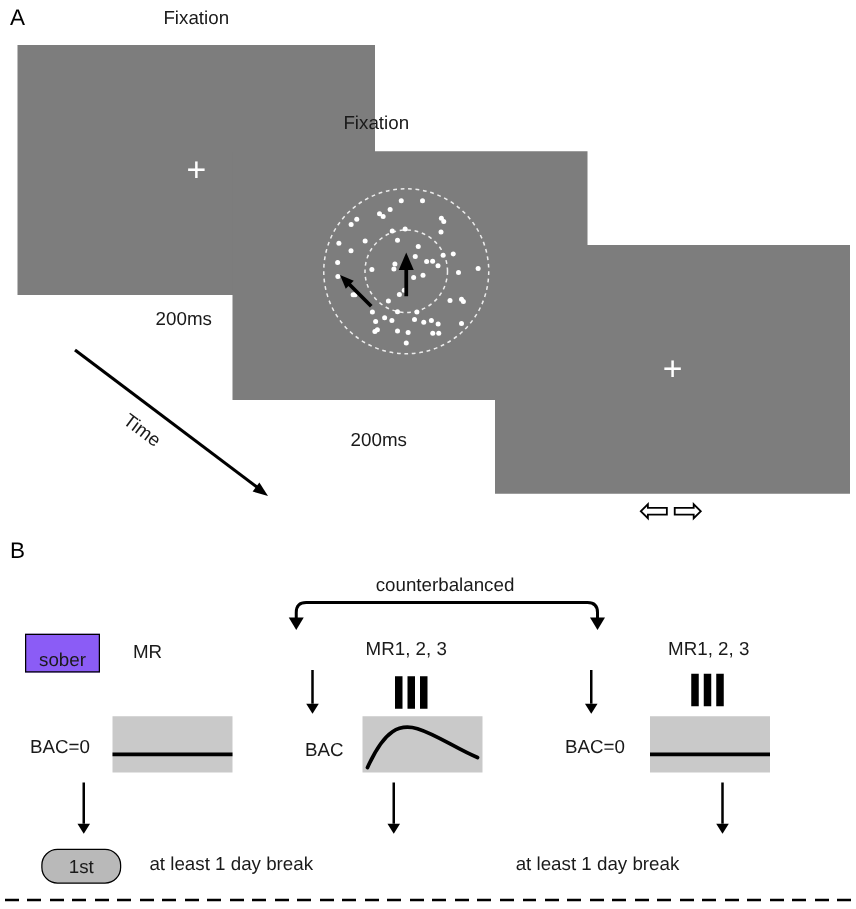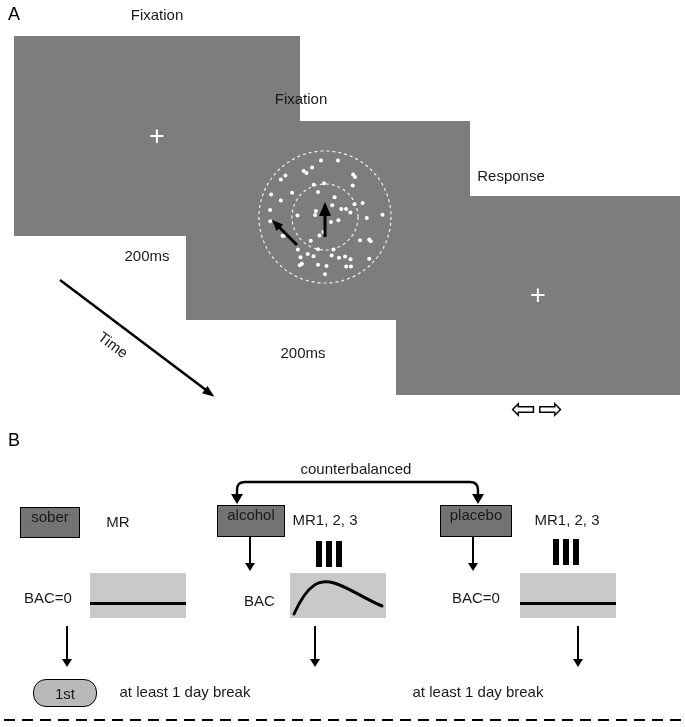--- a/index.html
+++ b/index.html
@@ -5,21 +5,21 @@
   html,body{margin:0;padding:0;background:#fff}
   body{font-family:"Liberation Sans","DejaVu Sans",sans-serif;color:#1a1a1a}
   .canvas{position:relative;width:685px;height:727px;background:#fff;overflow:hidden}
   .txt{position:absolute;font-size:15px;white-space:nowrap}
   .ctr{text-align:center}
   .panel-letter{position:absolute;font-size:18px;color:#000}
   .screen{position:absolute;background:var(--screen-gray,#7d7d7d);display:flex;align-items:center;justify-content:center}
   .cross{color:#fff;font-size:27px;line-height:1}
   .gbox{position:absolute;background:var(--bac-gray,#c9c9c9)}
   .gbox .hline{position:absolute;left:0;right:0;top:29px;height:3px;background:#000}
-  .label-box{position:absolute;background:#737373;border:1.5px solid #000;display:flex;align-items:flex-start;justify-content:center;font-size:15px}
+  .label-box{position:absolute;background:#8b5cf6;border:1.5px solid #000;display:flex;align-items:flex-end;justify-content:center;font-size:15px}
   .day-box{position:absolute;background:var(--day-gray,#b9b9b9);border:1.5px solid #000;border-radius:13px;display:flex;align-items:center;justify-content:center;font-size:15px}
   .varrow{position:absolute;width:2px;background:#000}
   .varrow::after{content:"";position:absolute;left:-4px;bottom:-8px;width:0;height:0;border-left:5px solid transparent;border-right:5px solid transparent;border-top:8px solid #000}
   .bars{position:absolute;display:flex;gap:4px}
   .bars i{display:block;width:6px;height:26px;background:#000}
   .resp-arrows{position:absolute;font-size:30px;color:#000;letter-spacing:2px;line-height:1}
   .dashed{position:absolute;height:2px;background:repeating-linear-gradient(90deg,#000 0 11px,transparent 11px 18px)}
   svg{position:absolute;overflow:visible}
   .time-label{position:absolute;transform:rotate(37deg);font-size:15px}
 </style>
@@ -106,21 +106,20 @@
         <polygon points="133,95 145,95 139,81" fill="#000"></polygon>
       </g>
       <g>
         <line x1="111" y1="124" x2="93" y2="106" stroke="#000" stroke-width="3"></line>
         <polygon points="86,99 90.6,110 97,103.6" fill="#000"></polygon>
       </g>
     </svg>
   </div>
   <div class="txt ctr" style="left:186px;top:344px;width:234px">200ms</div>
 
-  <div class="txt ctr" style="left:396px;top:167px;width:230px">Response</div>
   <div class="screen" style="left:396px;top:196px;width:284px;height:199px">
     <span class="cross">+</span>
   </div>
   <div class="resp-arrows ctr" style="left:396px;top:394px;width:284px">
     <span>⇦</span><span>⇨</span>
   </div>
 
   <svg style="left:40px;top:268px" width="190" height="140">
     <line x1="20" y1="12" x2="166" y2="122" stroke="#000" stroke-width="2.5"></line>
     <polygon points="174.4,128.8 162.1,125.2 167.5,118.0" fill="#000"></polygon>
@@ -134,33 +133,27 @@
     <path d="M 12 22 L 12 16 Q 12 8 20 8 L 245 8 Q 253 8 253 16 L 253 22" fill="none" stroke="#000" stroke-width="2.4"></path>
     <polygon points="6,20 18,20 12,30" fill="#000"></polygon>
     <polygon points="247,20 259,20 253,30" fill="#000"></polygon>
   </svg>
 
   <div class="label-box" style="left:20px;top:507px;width:58px;height:29px">
     <span>sober</span>
   </div>
   <div class="txt ctr" style="left:88px;top:513px;width:60px">MR</div>
 
-  <div class="label-box" style="left:217px;top:505px;width:66px;height:30px">
-    <span>alcohol</span>
-  </div>
   <div class="txt ctr" style="left:285px;top:511px;width:80px">MR1, 2, 3</div>
   <div class="bars" style="left:316px;top:541px">
     <i></i>
       <i></i>
       <i></i>
   </div>
 
-  <div class="label-box" style="left:440px;top:505px;width:70px;height:30px">
-    <span>placebo</span>
-  </div>
   <div class="txt ctr" style="left:525px;top:511px;width:84px">MR1, 2, 3</div>
   <div class="bars" style="left:553px;top:539px">
     <i></i>
       <i></i>
       <i></i>
   </div>
 
   <div class="varrow" style="left:249px;top:536px;height:27px"></div>
   <div class="varrow" style="left:472px;top:536px;height:27px"></div>
 

